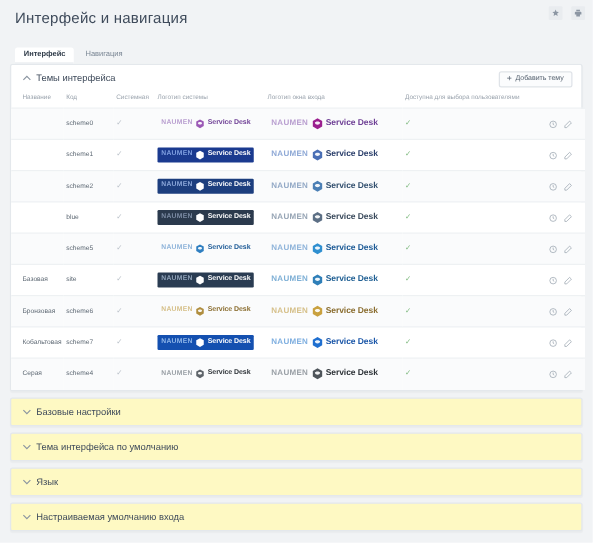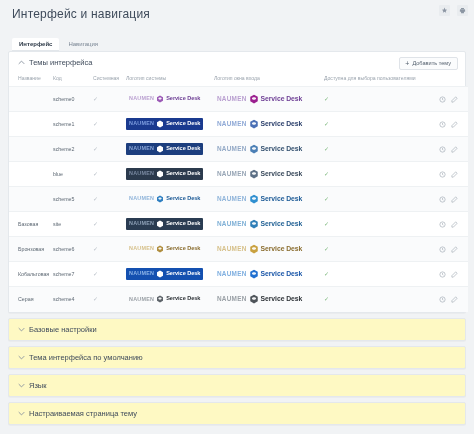--- a/index.html
+++ b/index.html
@@ -636,15 +636,15 @@
         </svg>
       </span>
       <span class="section-title">Язык</span>
     </div>
     <div class="acc">
       <span class="chev">
         <svg width="7" height="5" viewBox="0 0 10 6" fill="none" stroke="currentColor" stroke-width="1.3">
           <path d="M1 1l4 4 4-4"></path>
         </svg>
       </span>
-      <span class="section-title">Настраиваемая страница тему</span>
+      <span class="section-title">Настраиваемая умолчанию входа</span>
     </div>
   </div>
 
 </body></html>

